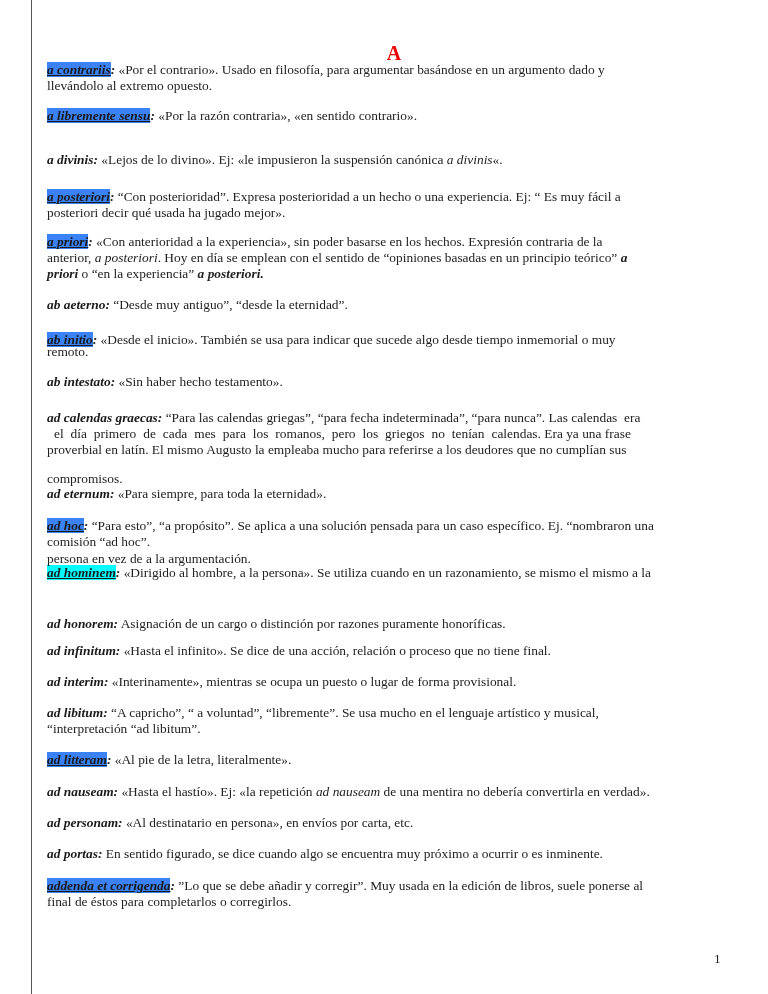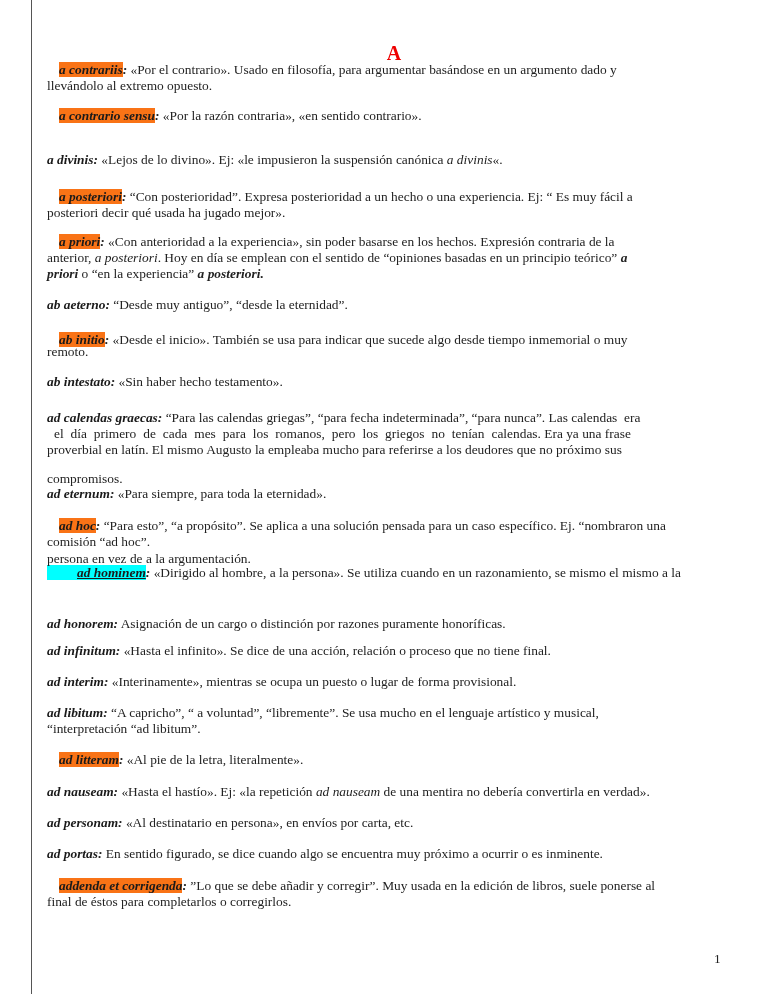--- a/index.html
+++ b/index.html
@@ -42,27 +42,26 @@
       font-size: 13.4px;
       line-height: 16px;
       white-space: pre;
     }
     .term {
       font-weight: bold;
       font-style: italic;
       color: #1a1a1a;
     }
     .hl-yellow {
-      background: #f97316;
-      margin-left: 12px;
+      background: #3b82f6;
+      text-decoration: underline;
     }
     .hl-cyan {
       background: #00ffff;
       text-decoration: underline;
-      padding-left: 30px;
     }
     .colon {
       font-weight: bold;
       font-style: italic;
     }
     .it { font-style: italic; }
     .bi { font-weight: bold; font-style: italic; }
     .justified {
       word-spacing: 3.6px;
       text-align: right;
@@ -78,41 +77,41 @@
 </head>
 <body>
 
 <div class="margin-line"></div>
 
 <div class="heading">A</div>
 
 <div class="line" style="top:62px"><span class="term hl-yellow">a contrariis</span><span class="colon">:</span><span> «Por el contrario». Usado en filosofía, para argumentar basándose en un argumento dado y</span></div>
 <div class="line" style="top:78px">llevándolo al extremo opuesto.</div>
 
-<div class="line" style="top:108px"><span class="term hl-yellow">a contrario sensu</span><span class="colon">:</span><span> «Por la razón contraria», «en sentido contrario».</span></div>
+<div class="line" style="top:108px"><span class="term hl-yellow">a libremente sensu</span><span class="colon">:</span><span> «Por la razón contraria», «en sentido contrario».</span></div>
 
 <div class="line" style="top:152px"><span class="term">a divinis</span><span class="colon">:</span><span> «Lejos de lo divino». Ej: «le impusieron la suspensión canónica </span><span class="it">a divinis</span><span>«.</span></div>
 
 <div class="line" style="top:189px"><span class="term hl-yellow">a posteriori</span><span class="colon">:</span><span> “Con posterioridad”. Expresa posterioridad a un hecho o una experiencia. Ej: “ Es muy fácil a</span></div>
 <div class="line" style="top:205px">posteriori decir qué usada ha jugado mejor».</div>
 
 <div class="line" style="top:234px"><span class="term hl-yellow">a priori</span><span class="colon">:</span><span> «Con anterioridad a la experiencia», sin poder basarse en los hechos. Expresión contraria de la</span></div>
 <div class="line" style="top:250px"><span>anterior, </span><span class="it">a posteriori</span><span>. Hoy en día se emplean con el sentido de “opiniones basadas en un principio teórico” </span><span class="bi">a</span></div>
 <div class="line" style="top:266px"><span class="bi">priori</span><span> o “en la experiencia” </span><span class="bi">a posteriori.</span></div>
 
 <div class="line" style="top:297px"><span class="term">ab aeterno</span><span class="colon">:</span><span> “Desde muy antiguo”, “desde la eternidad”.</span></div>
 
 <div class="line" style="top:332px"><span class="term hl-yellow">ab initio</span><span class="colon">:</span><span> «Desde el inicio». También se usa para indicar que sucede algo desde tiempo inmemorial o muy</span></div>
 <div class="line" style="top:344px">remoto.</div>
 
 <div class="line" style="top:374px"><span class="term">ab intestato</span><span class="colon">:</span><span> «Sin haber hecho testamento».</span></div>
 
 <div class="line" style="top:410px"><span class="term">ad calendas graecas</span><span class="colon">:</span><span> “Para las calendas griegas”, “para fecha indeterminada”, “para nunca”. Las calendas  era</span></div>
 <div class="line justified" style="top:426px"><span> el día primero de cada mes para los romanos, pero los griegos no tenían calendas.</span><span style="word-spacing:0"> Era ya una frase</span></div>
-<div class="line" style="top:442px">proverbial en latín. El mismo Augusto la empleaba mucho para referirse a los deudores que no próximo sus</div>
+<div class="line" style="top:442px">proverbial en latín. El mismo Augusto la empleaba mucho para referirse a los deudores que no cumplían sus</div>
 <div class="line" style="top:471px">compromisos.</div>
 
 <div class="line" style="top:486px"><span class="term">ad eternum</span><span class="colon">:</span><span> «Para siempre, para toda la eternidad».</span></div>
 
 <div class="line" style="top:518px"><span class="term hl-yellow">ad hoc</span><span class="colon">:</span><span> “Para esto”, “a propósito”. Se aplica a una solución pensada para un caso específico. Ej. “nombraron una</span></div>
 <div class="line" style="top:534px">comisión “ad hoc”.</div>
 
 <div class="line" style="top:565px"><span class="term hl-cyan">ad hominem</span><span class="colon">:</span><span> «Dirigido al hombre, a la persona». Se utiliza cuando en un razonamiento, se mismo el mismo a la</span></div>
 <div class="line" style="top:551px">persona en vez de a la argumentación.</div>
 

